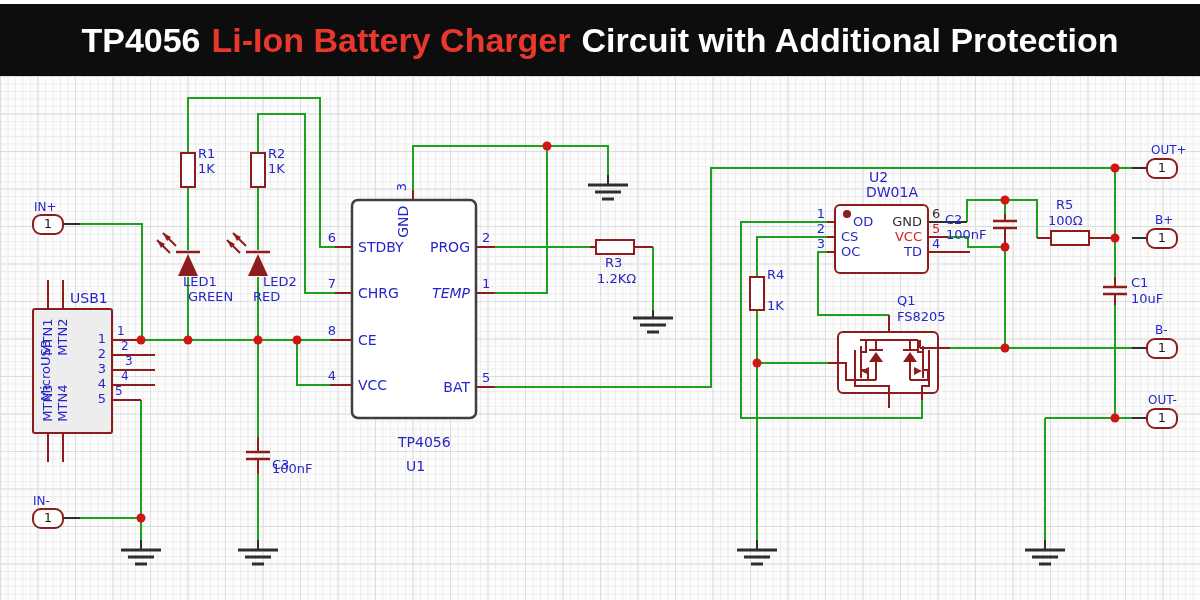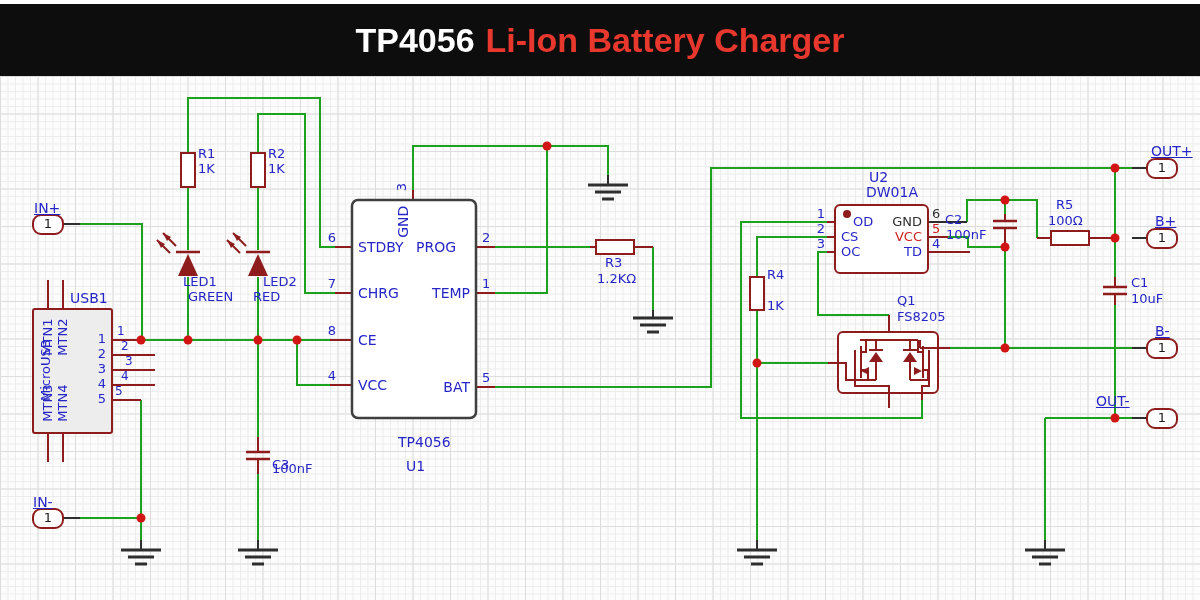--- a/index.html
+++ b/index.html
@@ -20,21 +20,21 @@
       linear-gradient(#dddddd 1px,transparent 1px),
       linear-gradient(90deg,#dddddd 1px,transparent 1px),
       linear-gradient(#ececec 1px,transparent 1px),
       linear-gradient(90deg,#ececec 1px,transparent 1px);
     background-size:37.5px 37.5px,37.5px 37.5px,7.5px 7.5px,7.5px 7.5px;}
   svg.sch{position:absolute;left:0;top:0;z-index:1;}
   .lbl{position:absolute;z-index:2;color:var(--label);font-size:13px;line-height:1.1;
        white-space:nowrap;}
   .f14{font-size:14px;}
   .sm{font-size:12px;}
-  .net{font-size:14px;text-decoration:underline;text-align:right;}
+  .net{font-size:12px;text-align:right;}
   .ra{text-align:right;}
   .ctr{text-align:center;}
   .rot{transform:rotate(-90deg);transform-origin:center center;text-align:center;}
   .blk{color:#1a1a1a;}
   .dk{color:var(--dark);}
   .rd{color:var(--vcc-red);}
   
   .w{fill:none;stroke:var(--wire);stroke-width:2;}
   .s{fill:none;stroke:var(--symbol);stroke-width:2;}
   .cp{fill:none;stroke:var(--symbol);stroke-width:2.5;}
@@ -45,20 +45,21 @@
   .box{fill:#ffffff;stroke:var(--symbol);stroke-width:2;}
   .icbox{fill:#ffffff;stroke:var(--ic-border);stroke-width:2.5;}
   .usbbox{fill:var(--usb-fill);stroke:var(--symbol);stroke-width:2;}
 </style>
 </head>
 <body>
 
 <div class="titlebar">
   <span>TP4056</span>
   <span class="tred">Li-Ion Battery Charger</span>
+  <span>Circuit with Additional Protection</span>
 </div>
 
 <div class="gridbg"></div>
 
 <svg class="sch" width="1200" height="600" viewBox="0 0 1200 600">
 
   <g>
     <path class="w" d="M80,224 H142 V340"></path>
     <path class="w" d="M141,340 H330"></path>
     <path class="w" d="M297,340 V385 H330"></path>
@@ -211,21 +212,21 @@
 <div class="lbl net" style="left:34px;top:201px;">IN+</div>
 <div class="lbl blk ctr" style="left:33px;top:217px;width:30px;">1</div>
 <div class="lbl net" style="left:33px;top:495px;">IN-</div>
 <div class="lbl blk ctr" style="left:33px;top:511px;width:30px;">1</div>
 <div class="lbl net" style="left:1151px;top:144px;">OUT+</div>
 <div class="lbl blk ctr" style="left:1147px;top:161px;width:30px;">1</div>
 <div class="lbl net" style="left:1155px;top:214px;">B+</div>
 <div class="lbl blk ctr" style="left:1147px;top:231px;width:30px;">1</div>
 <div class="lbl net" style="left:1155px;top:324px;">B-</div>
 <div class="lbl blk ctr" style="left:1147px;top:341px;width:30px;">1</div>
-<div class="lbl net" style="left:1096px;top:394px;">OUT-</div>
+<div class="lbl net" style="left:1148px;top:394px;">OUT-</div>
 <div class="lbl blk ctr" style="left:1147px;top:411px;width:30px;">1</div>
 
 <div class="lbl f14" style="left:70px;top:291px;">USB1</div>
 <div class="lbl rot" style="left:6px;top:363px;width:80px;">MicroUSB</div>
 <div class="lbl rot" style="left:18px;top:330px;width:60px;">MTN1</div>
 <div class="lbl rot" style="left:33px;top:330px;width:60px;">MTN2</div>
 <div class="lbl rot" style="left:18px;top:396px;width:60px;">MTN3</div>
 <div class="lbl rot" style="left:33px;top:396px;width:60px;">MTN4</div>
 <div class="lbl ra" style="left:92px;top:332px;width:14px;">1</div>
 <div class="lbl ra" style="left:92px;top:347px;width:14px;">2</div>
@@ -235,22 +236,22 @@
 <div class="lbl sm" style="left:117px;top:325px;">1</div>
 <div class="lbl sm" style="left:121px;top:340px;">2</div>
 <div class="lbl sm" style="left:125px;top:355px;">3</div>
 <div class="lbl sm" style="left:121px;top:370px;">4</div>
 <div class="lbl sm" style="left:115px;top:385px;">5</div>
 
 <div class="lbl f14" style="left:358px;top:240px;">STDBY</div>
 <div class="lbl f14" style="left:358px;top:286px;">CHRG</div>
 <div class="lbl f14" style="left:358px;top:333px;">CE</div>
 <div class="lbl f14" style="left:358px;top:378px;">VCC</div>
-<div class="lbl f14 ra" style="left:402px;top:240px;width:68px;text-align:center;">PROG</div>
-<div class="lbl f14 ra" style="left:402px;top:286px;width:68px;">TEMP</div>
+<div class="lbl f14 ra" style="left:402px;top:240px;width:68px;">PROG</div>
+<div class="lbl f14 ra" style="left:402px;top:286px;width:68px;font-style:italic;">TEMP</div>
 <div class="lbl f14 ra" style="left:402px;top:380px;width:68px;">BAT</div>
 <div class="lbl f14 rot" style="left:384px;top:214px;width:40px;">GND</div>
 <div class="lbl rot" style="left:395px;top:180px;width:14px;">3</div>
 <div class="lbl ra" style="left:322px;top:231px;width:14px;">6</div>
 <div class="lbl ra" style="left:322px;top:277px;width:14px;">7</div>
 <div class="lbl ra" style="left:322px;top:324px;width:14px;">8</div>
 <div class="lbl ra" style="left:322px;top:369px;width:14px;">4</div>
 <div class="lbl" style="left:482px;top:231px;">2</div>
 <div class="lbl" style="left:482px;top:277px;">1</div>
 <div class="lbl" style="left:482px;top:371px;">5</div>

